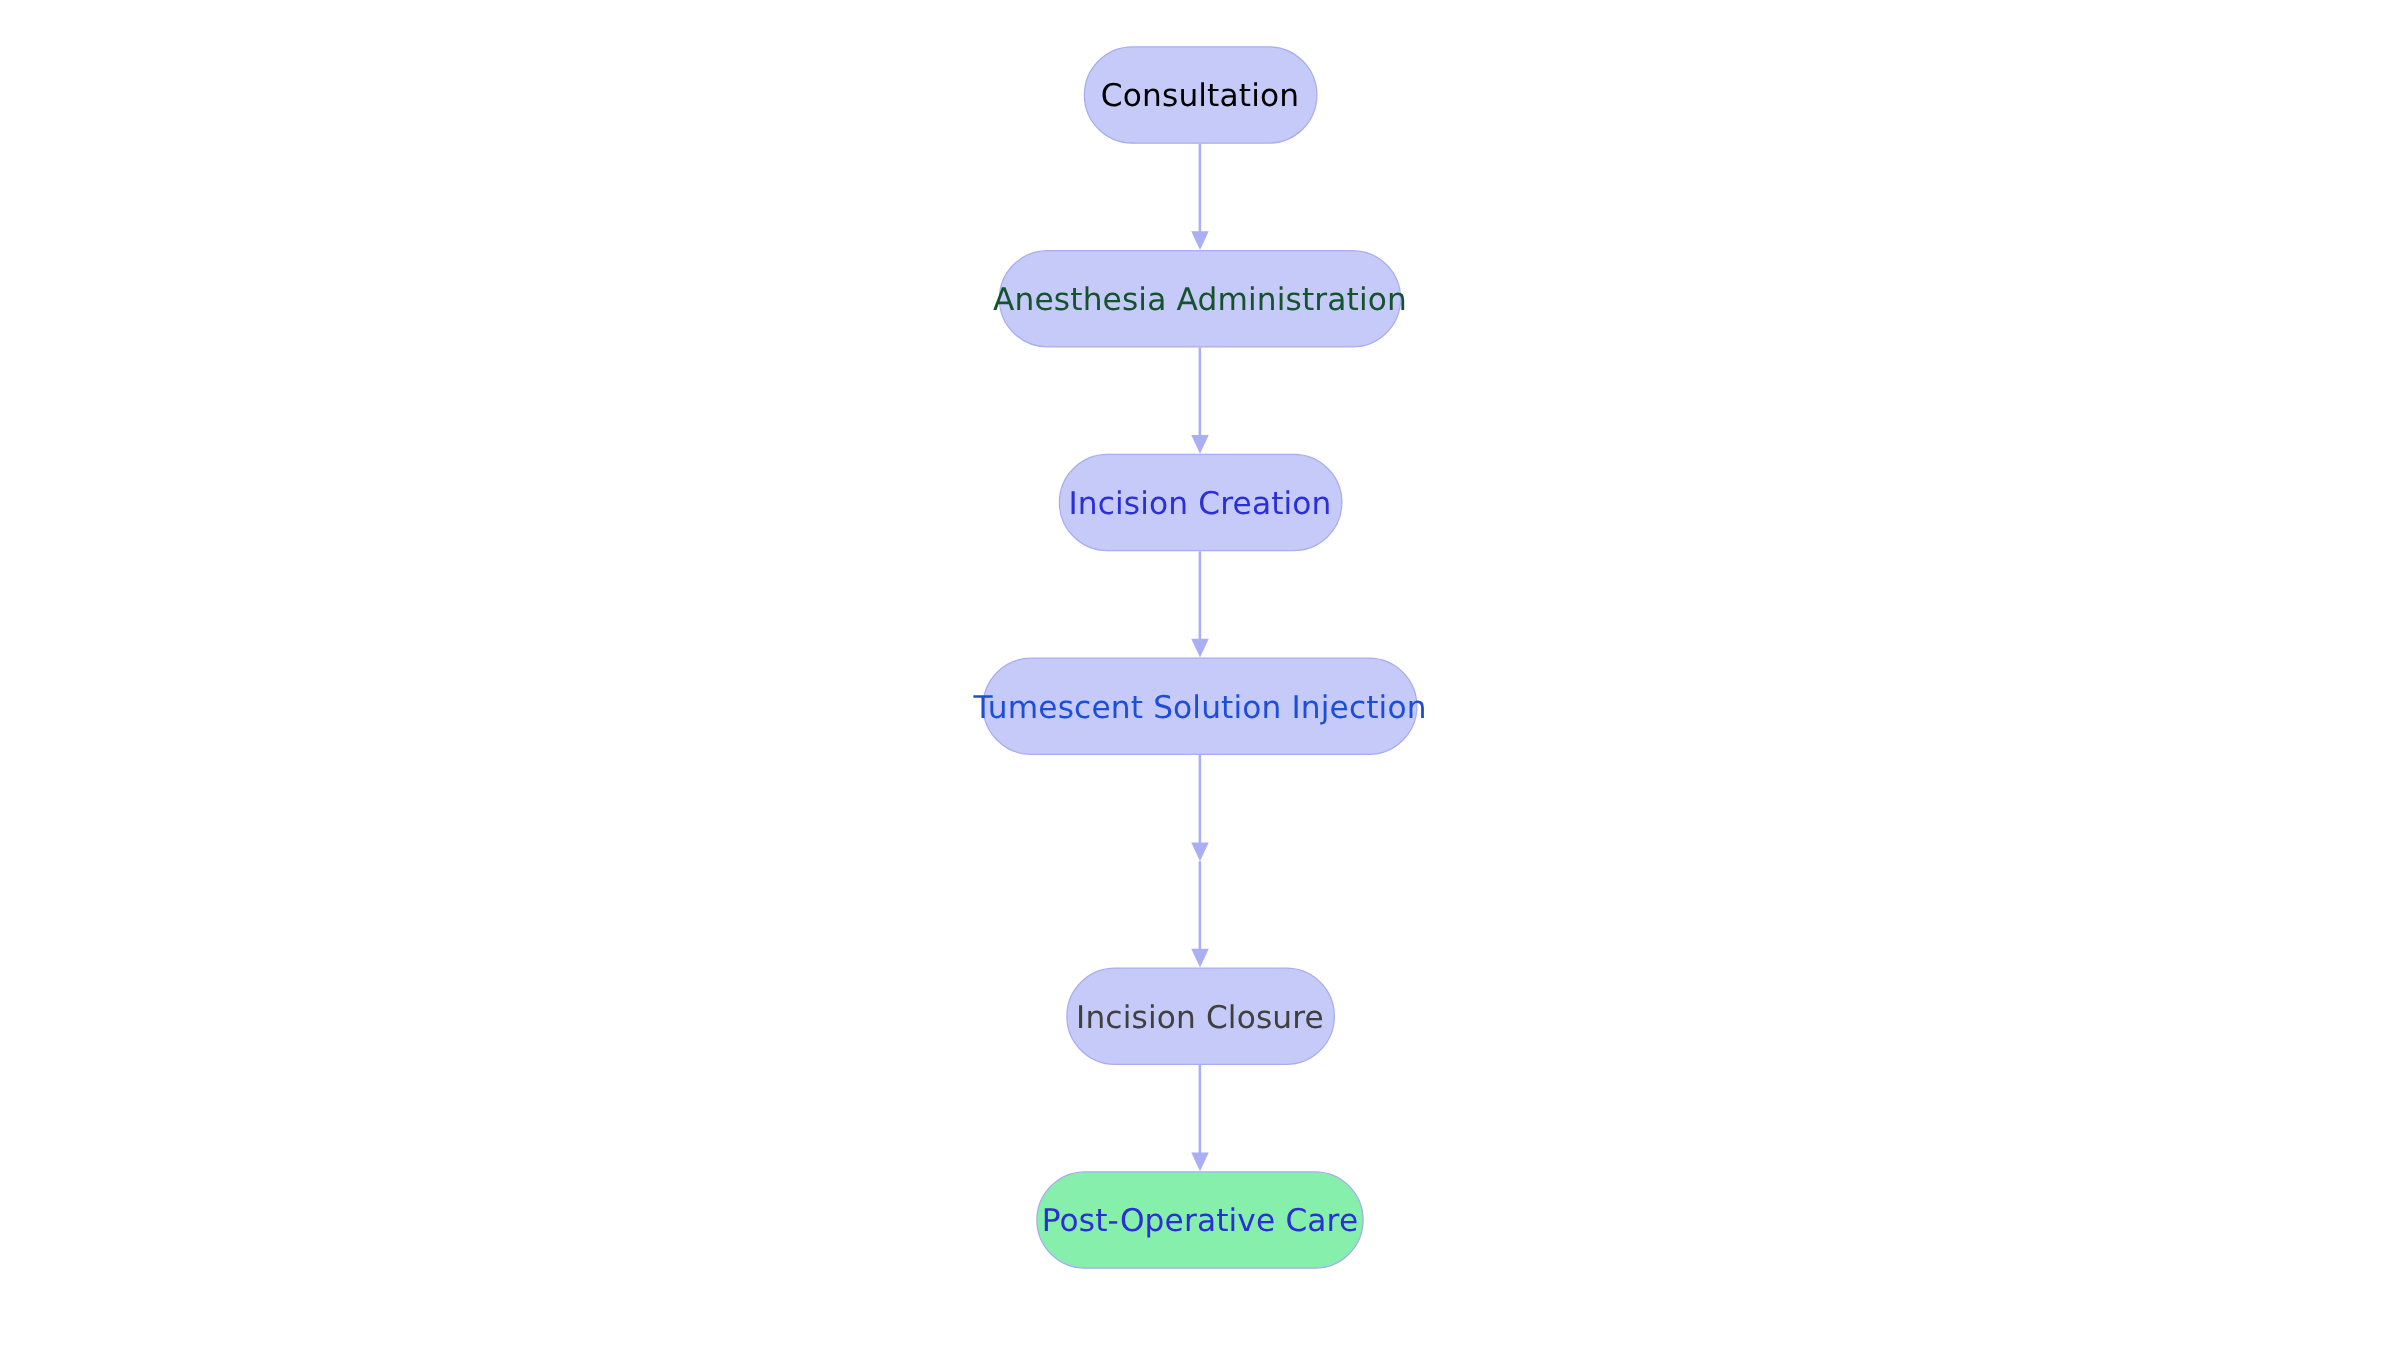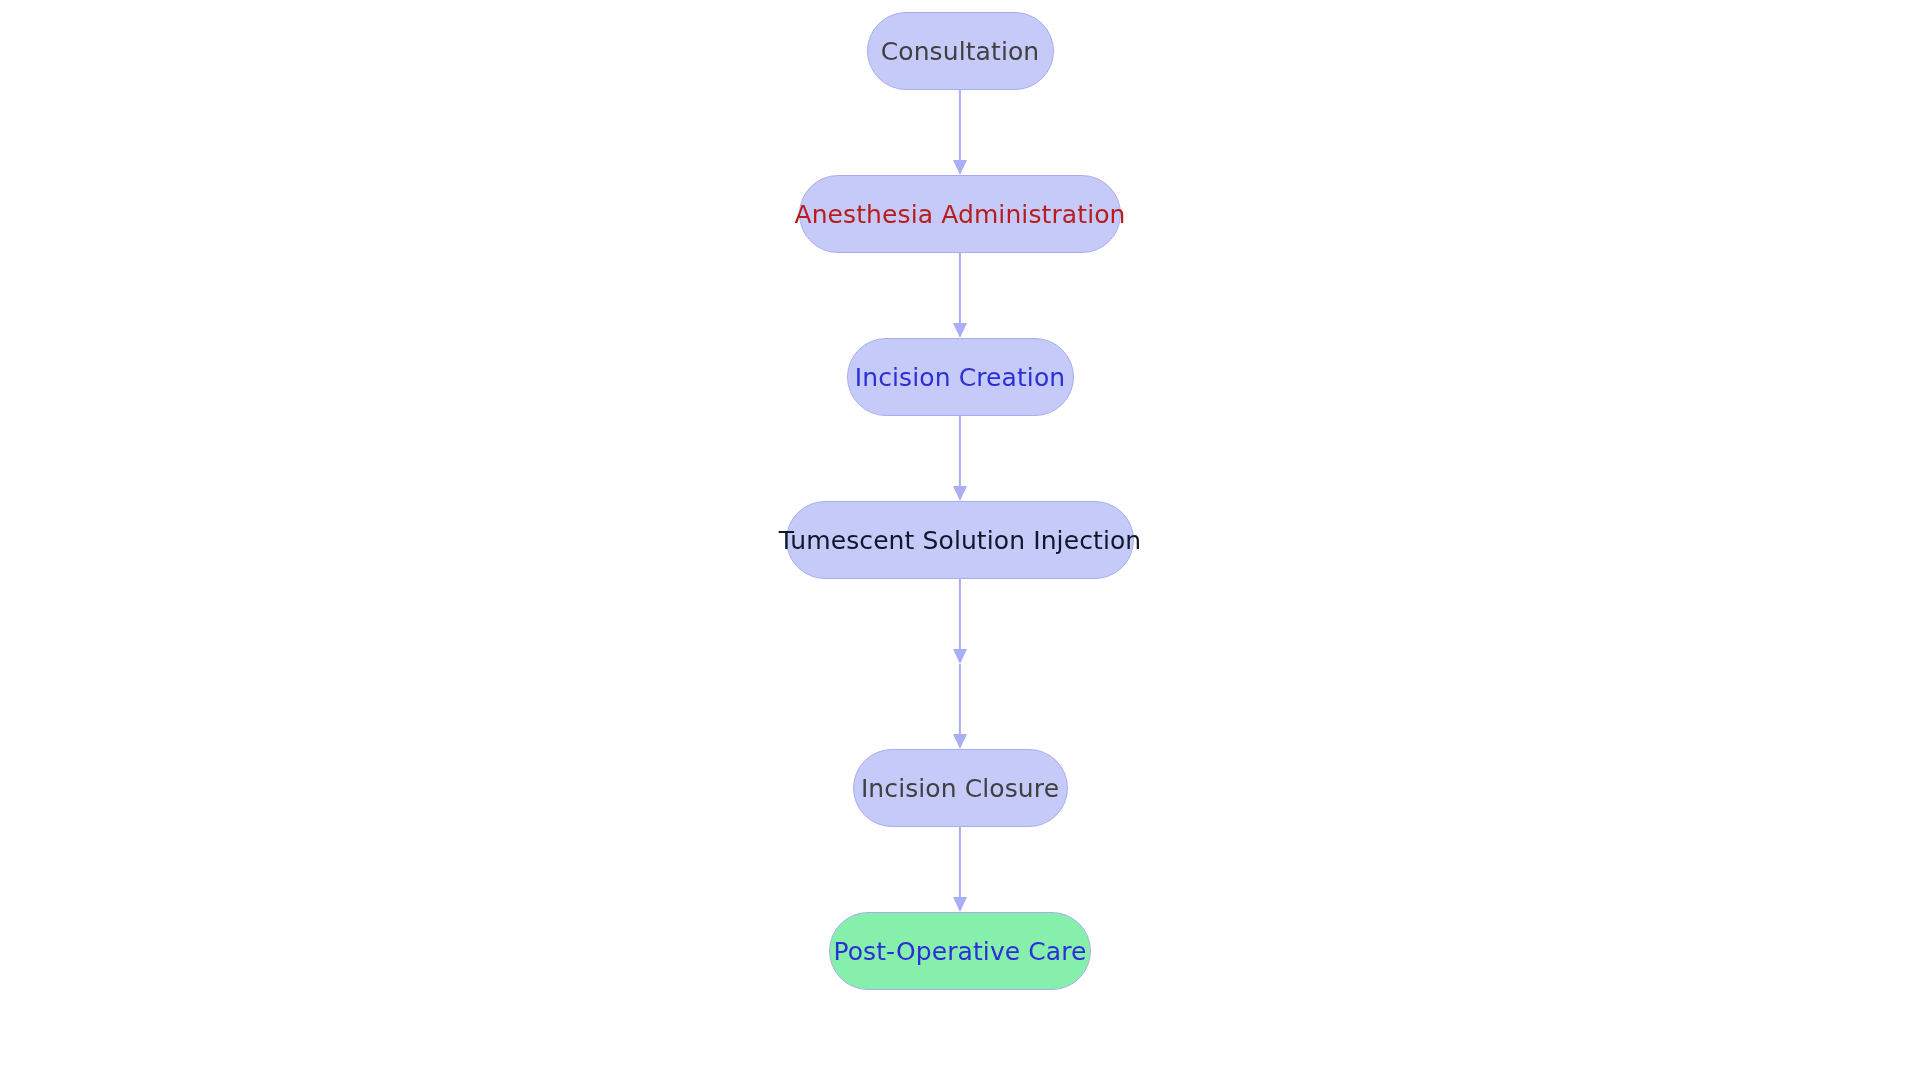--- a/index.html
+++ b/index.html
@@ -95,48 +95,48 @@
   .spacer-top { height: 12px; width: 1px; }
 </style>
 </head>
 <body style="background: rgb(255, 255, 255);">
 
 <div id="flowchart-canvas" style="background: rgb(255, 255, 255);">
   <div class="flow-column">
 
     <div class="spacer-top"></div>
 
-    <div class="node n-0" style="background: rgb(198, 202, 249); border-color: rgb(168, 173, 238); color: #404040;">
+    <div class="node n-0" style="background: rgb(198, 202, 249); border-color: rgb(168, 173, 238); color: #000000; margin-top: 25px;">
       <span class="node-label">Consultation</span>
     </div>
 
     <div class="connector">
       <span class="stem" style="background: rgb(169, 175, 242);"></span>
       <span class="head" style="border-top-color: rgb(169, 175, 242);"></span>
     </div>
 
-    <div class="node n-1" style="background: rgb(198, 202, 249); border-color: rgb(168, 173, 238); color: #b91c1c;">
+    <div class="node n-1" style="background: rgb(198, 202, 249); border-color: rgb(168, 173, 238); color: #14532d;">
       <span class="node-label">Anesthesia Administration</span>
     </div>
 
     <div class="connector">
       <span class="stem" style="background: rgb(169, 175, 242);"></span>
       <span class="head" style="border-top-color: rgb(169, 175, 242);"></span>
     </div>
 
     <div class="node n-2" style="background: rgb(198, 202, 249); border-color: rgb(168, 173, 238); color: rgb(43, 47, 214);">
       <span class="node-label">Incision Creation</span>
     </div>
 
     <div class="connector">
       <span class="stem" style="background: rgb(169, 175, 242);"></span>
       <span class="head" style="border-top-color: rgb(169, 175, 242);"></span>
     </div>
 
-    <div class="node n-3" style="background: rgb(198, 202, 249); border-color: rgb(168, 173, 238); color: #0f172a;">
+    <div class="node n-3" style="background: rgb(198, 202, 249); border-color: rgb(168, 173, 238); color: #1d4ed8;">
       <span class="node-label">Tumescent Solution Injection</span>
     </div>
 
     <div class="connector">
       <span class="stem" style="background: rgb(169, 175, 242);"></span>
       <span class="head" style="border-top-color: rgb(169, 175, 242);"></span>
     </div>
 
 
     <div class="connector">

